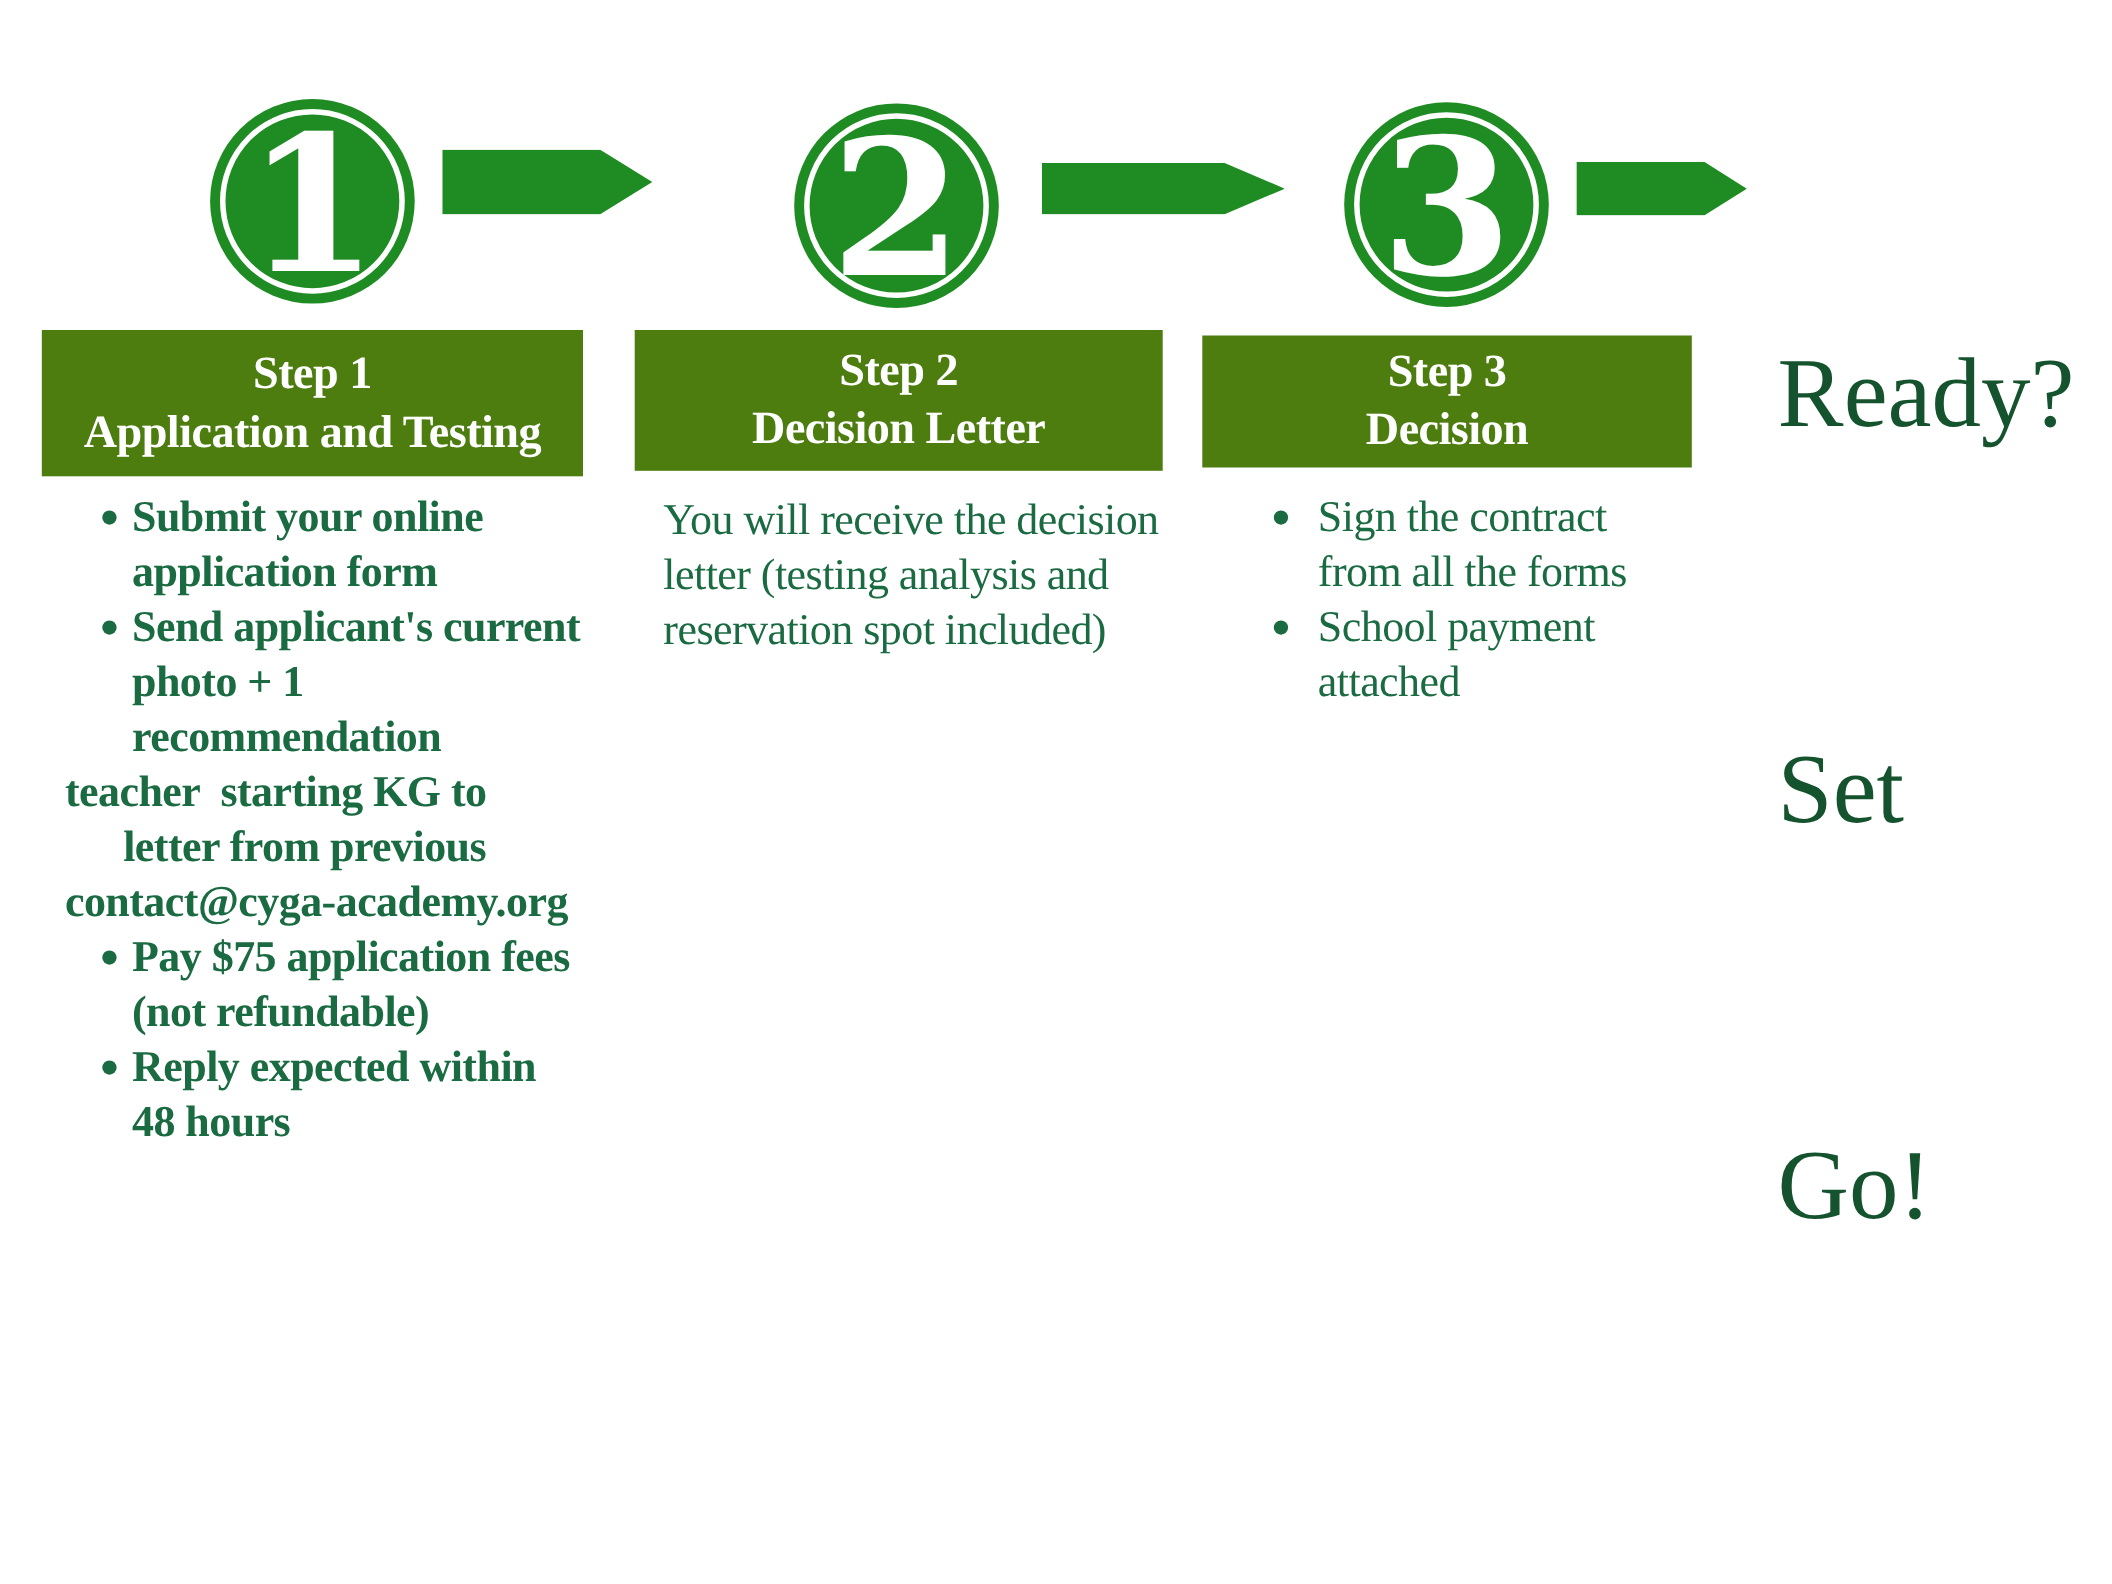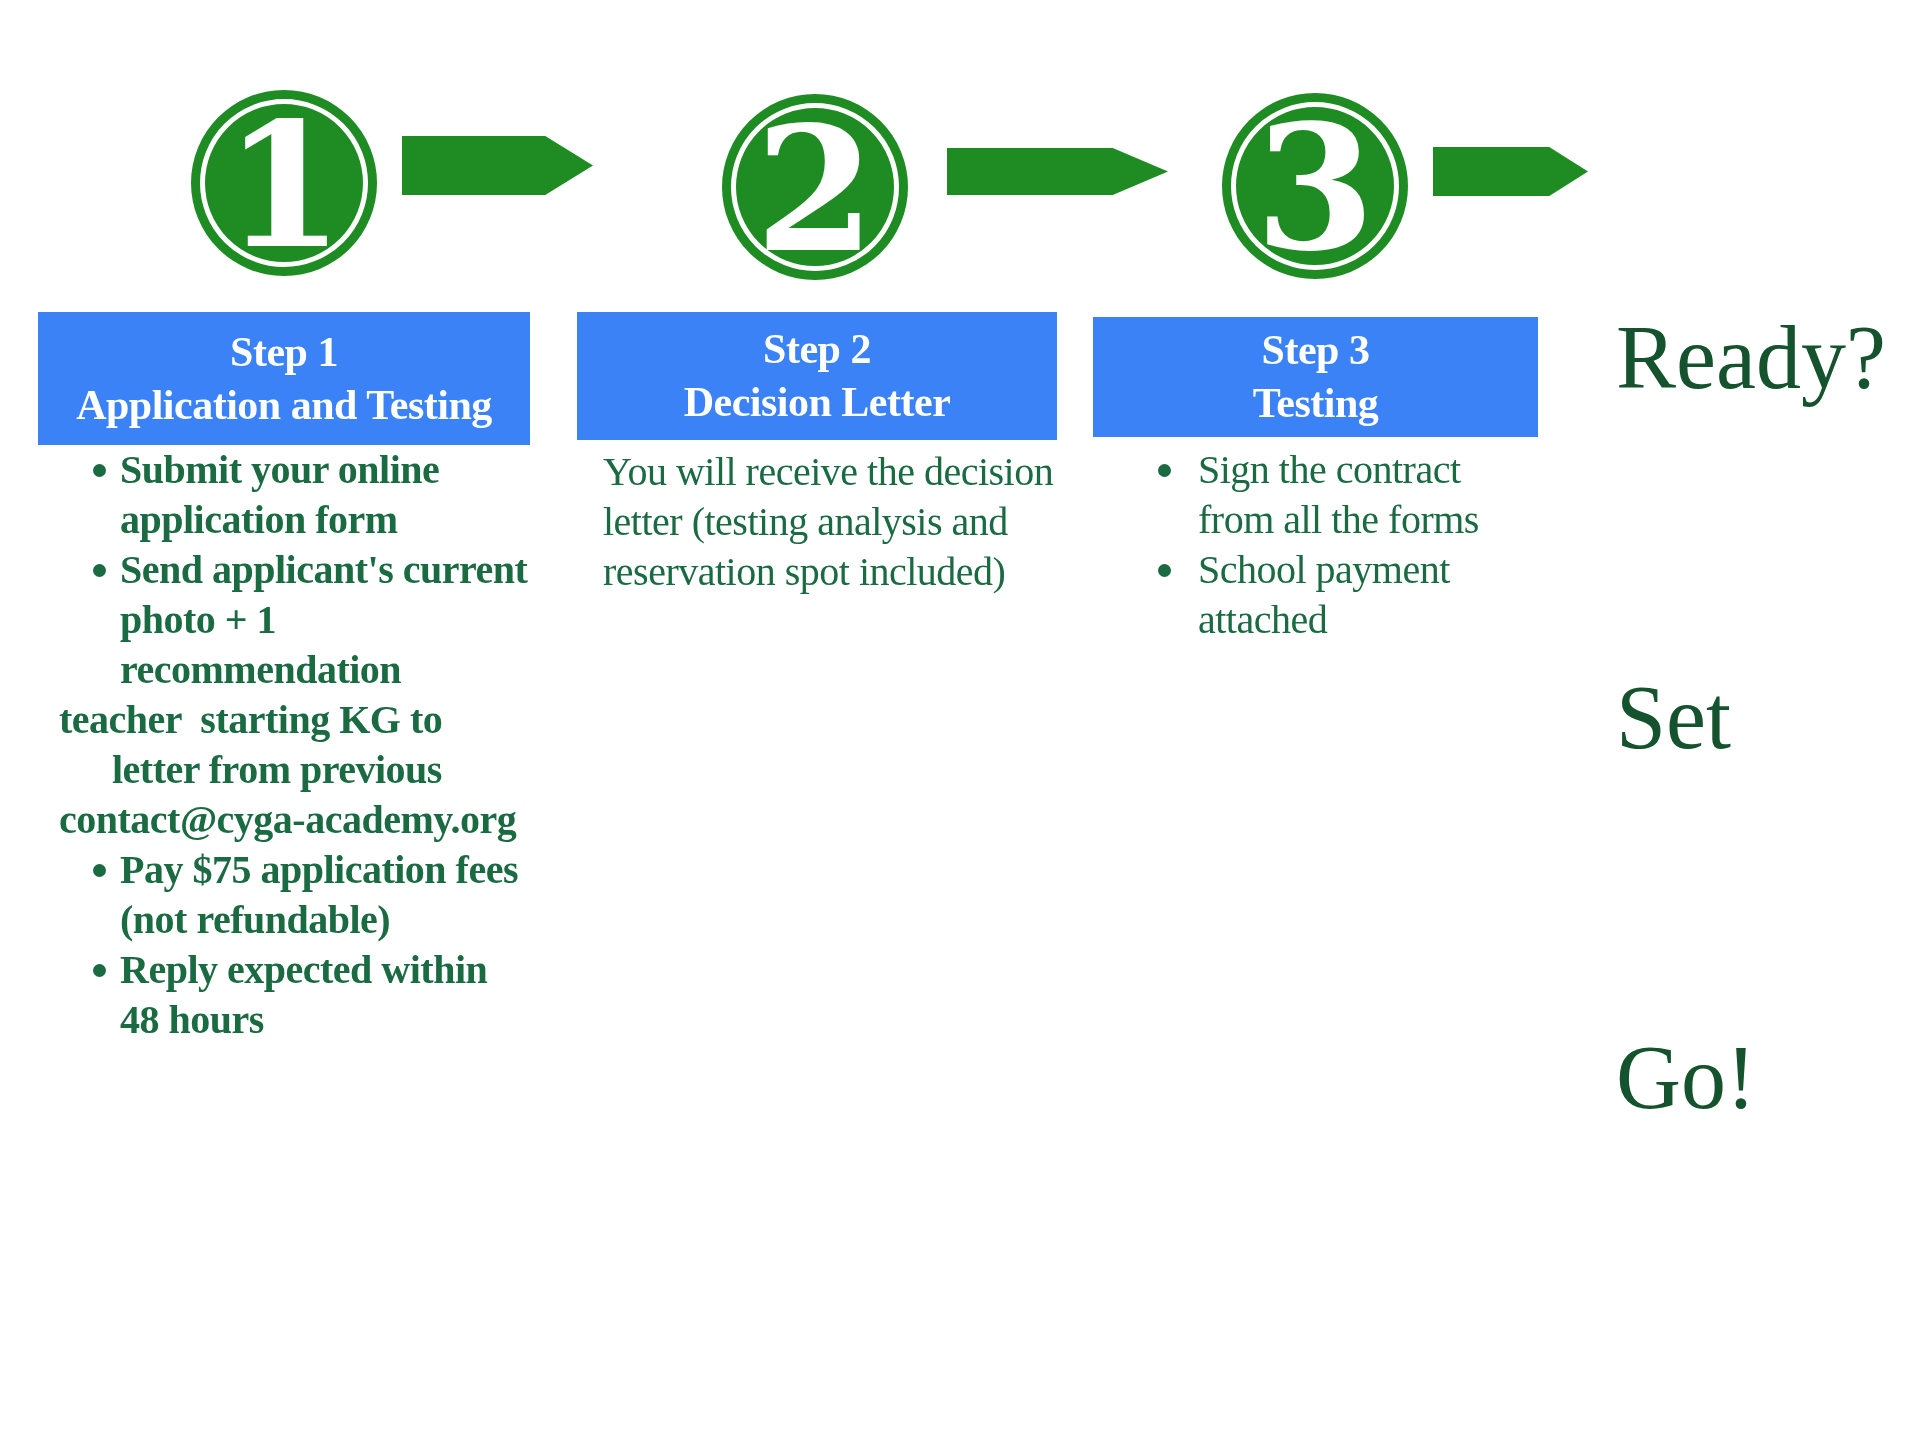--- a/index.html
+++ b/index.html
@@ -56,30 +56,29 @@
     left:1616px;top:58px;
     color:#14532d;
     font-size:90px;
     line-height:120px;
     white-space:pre;
   }
 
   
   .step-header{
     position:absolute;
-    background:#3b82f6;
+    background:#4d7c0f;
     color:#ffffff;
     display:flex;flex-direction:column;
     align-items:center;justify-content:center;
     text-align:center;
     font-weight:bold;
     font-size:42px;
     line-height:53px;
     letter-spacing:-0.5px;
-    margin-top:12px;
   }
   .header-1{left:38px; top:300px;width:492px;height:133px;}
   .header-2{left:577px;top:300px;width:480px;height:128px;}
   .header-3{left:1093px;top:305px;width:445px;height:120px;}
 
   
   .details{
     position:absolute;
     color:#1a6a42;
     font-size:40px;
@@ -138,21 +137,21 @@
   <div class="step-header header-1">
     <div class="ln">Step 1</div>
     <div class="ln">Application and Testing</div>
   </div>
   <div class="step-header header-2">
     <div class="ln">Step 2</div>
     <div class="ln">Decision Letter</div>
   </div>
   <div class="step-header header-3">
     <div class="ln">Step 3</div>
-    <div class="ln">Testing</div>
+    <div class="ln">Decision</div>
   </div>
 
   <div class="details details-1">
     <div class="ln b">Submit your online</div>
     <div class="ln c">application form</div>
     <div class="ln b">Send applicant's current</div>
     <div class="ln c">photo + 1</div>
     <div class="ln c">recommendation</div>
     <div class="ln o2">teacher  starting KG to</div>
     <div class="ln o1">letter from previous</div>

